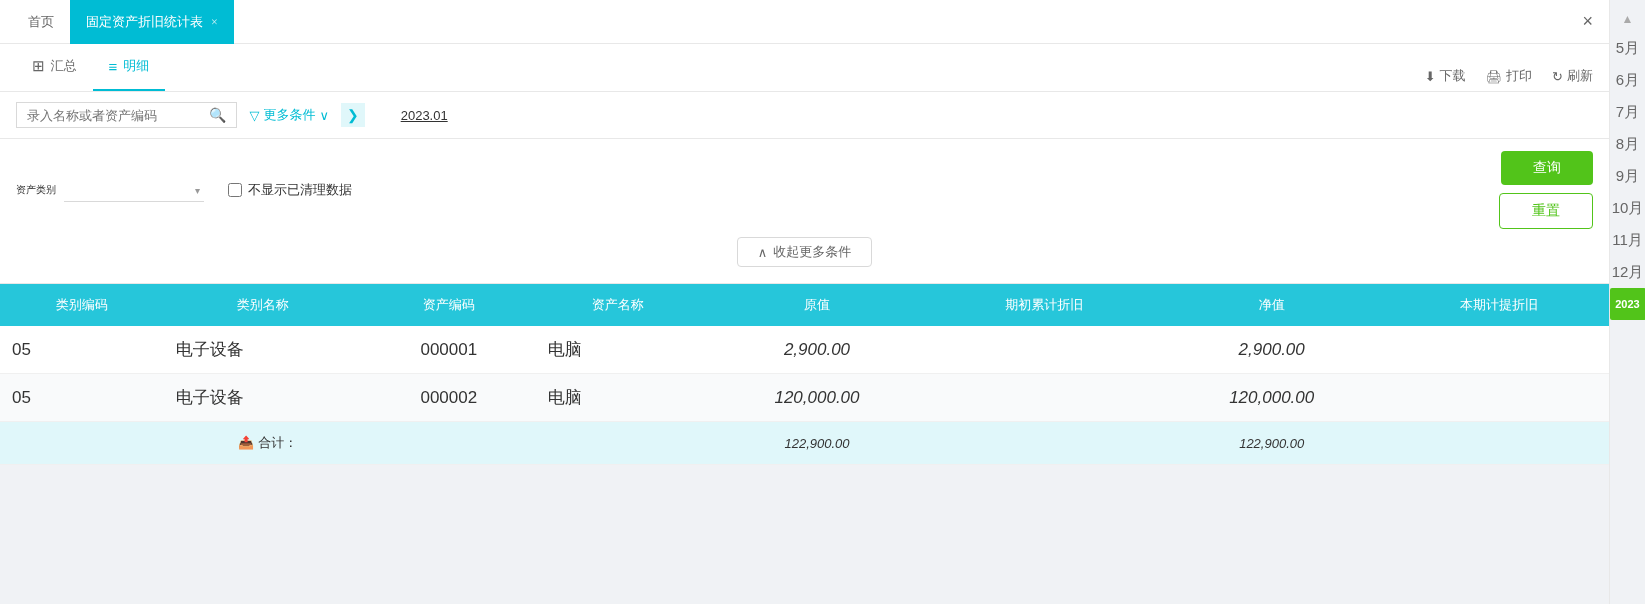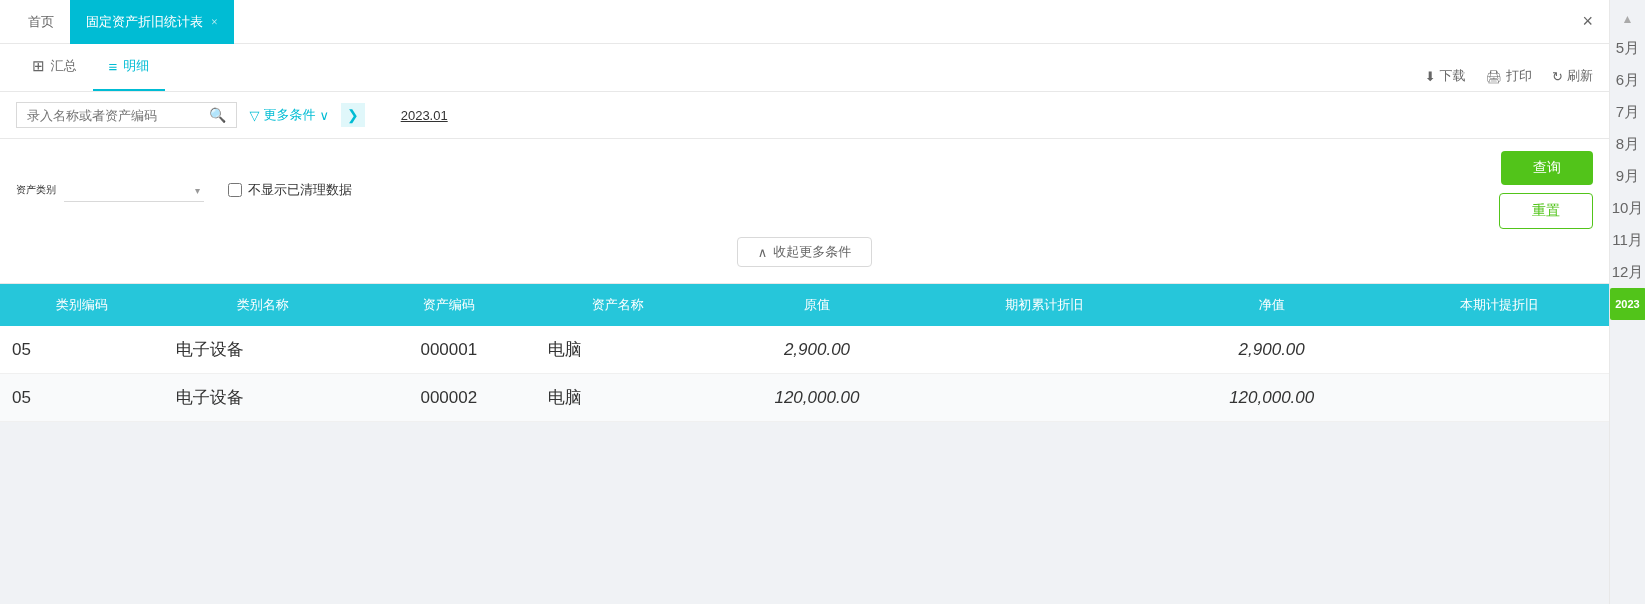--- a/index.html
+++ b/index.html
@@ -174,20 +174,31 @@
           <tr>
     <td class="left">05</td>
     <td class="left">电子设备</td>
     <td>000002</td>
     <td class="left">电脑</td>
     <td class="num">120,000.00</td>
     <td class="num"></td>
     <td class="num">120,000.00</td>
     <td class="num"></td>
   </tr>
+          <tr class="total-row">
+  <td colspan="3" style="text-align:center;">
+    <span style="color:#ff9800;">📤</span>
+    <span>合计：</span>
+  </td>
+  <td></td>
+  <td class="num">122,900.00</td>
+  <td class="num"></td>
+  <td class="num">122,900.00</td>
+  <td class="num"></td>
+</tr>
         </tbody>
     </table>
   </div>
 </div>
 
 <div class="right-sidebar">
   <div class="scroll-up">▲</div>
   <div id="month-list">
       <div class="month-item">5月</div>
       <div class="month-item">6月</div>

